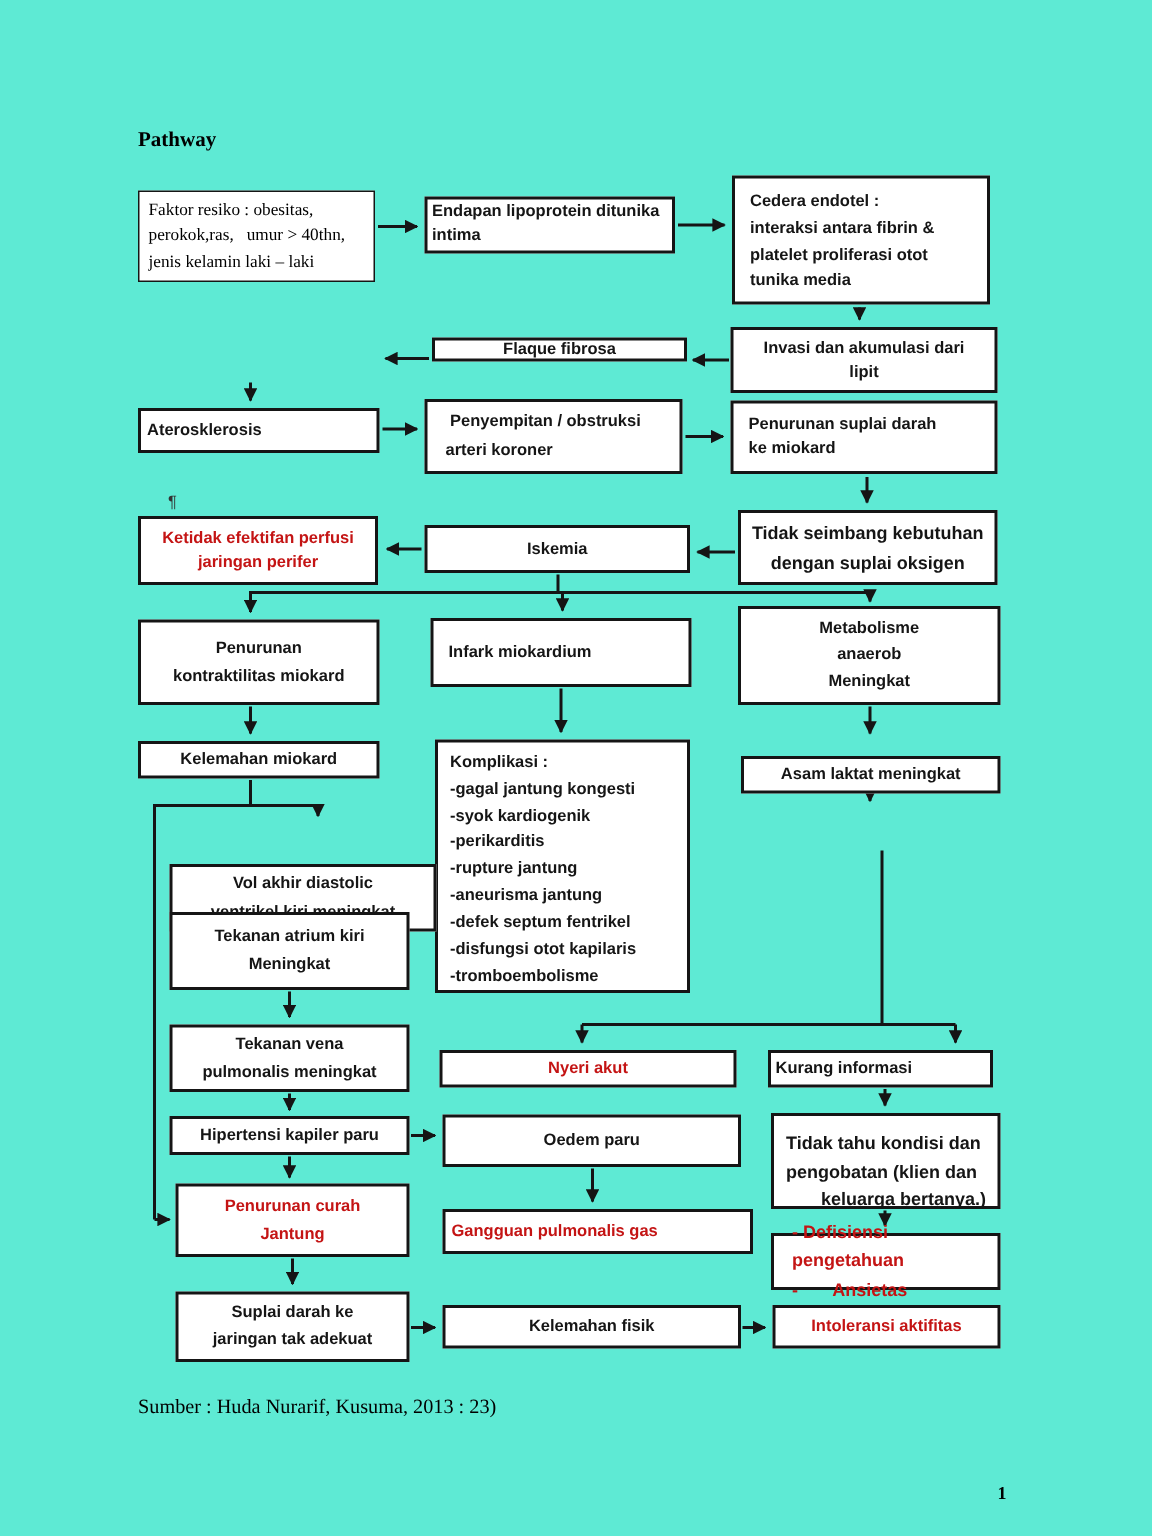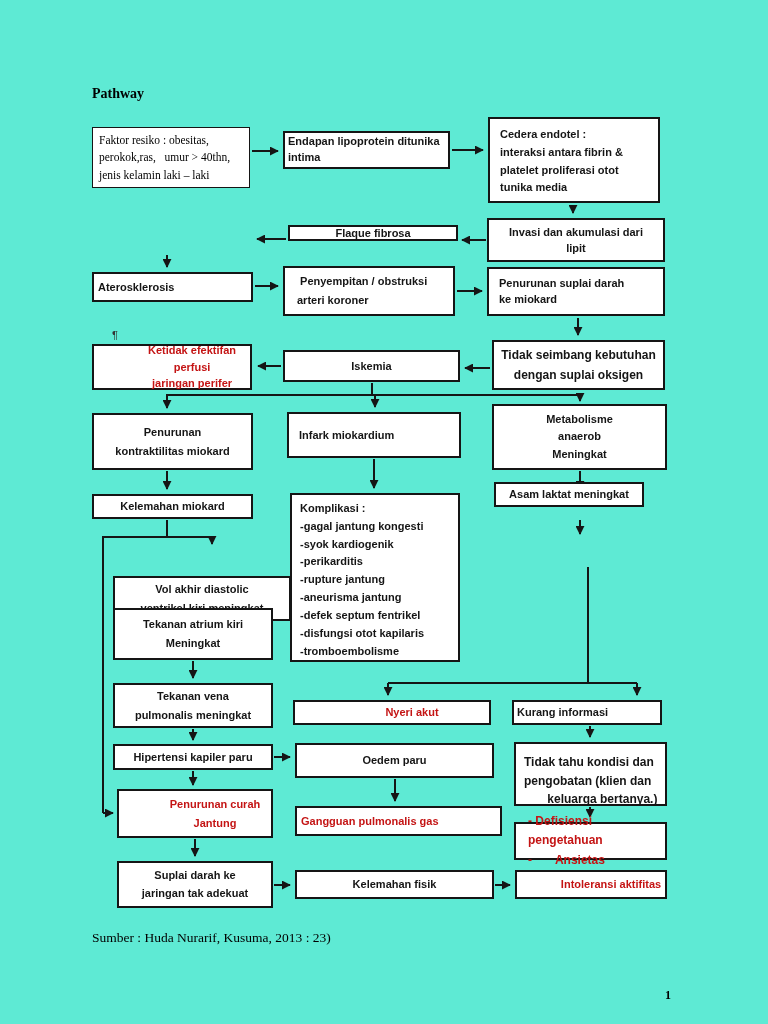--- a/index.html
+++ b/index.html
@@ -19,21 +19,21 @@
     position:absolute; box-sizing:border-box; background:#fff;
     border:2px solid var(--ink);
     display:flex; align-items:center; justify-content:center;
     font:bold 11px/1.5 "Liberation Sans", sans-serif; color:var(--ink);
   }
   .bx span{ white-space:pre-wrap; display:block; }
   .tc span{ text-align:center; }
   .left{ justify-content:flex-start;align-items:center; }
   .top{ align-items:flex-start; }
   .thin{ border-width:1px; }
-  .red{ color:var(--red);padding-left:40px; }
+  .red{ color:var(--red); }
   .sm{ font-size:12px; }
   .serif{ font:11.5px/1.5 "Liberation Serif", serif; color:#000; }
   .blk{ display:block; }
   #pilcrow{ position:absolute; left:112px; top:330px; font:11px/1 "Liberation Sans",sans-serif; color:#333; }
   #source-line{ position:absolute; left:92px; top:929px; font:13.5px/1.3 "Liberation Serif", serif; color:#000; }
   #page-number{ position:absolute; left:665px; top:988px; font:bold 12px/1.2 "Liberation Serif", serif; color:#000; }
 </style>
 </head>
 <body>
 
@@ -170,21 +170,21 @@
     <div style="white-space:pre-wrap;">-gagal jantung kongesti
 -syok kardiogenik
 -perikarditis
 -rupture jantung
 -aneurisma jantung
 -defek septum fentrikel
 -disfungsi otot kapilaris
 -tromboembolisme</div>
   </div>
 
-  <div class="bx tc" style="left:494px;top:482px;width:150px;height:25px;">
+  <div class="bx tc" style="left:494px;top:504px;width:173px;height:25px;">
       <span>Asam laktat meningkat</span>
     </div>
 
 
   <div class="bx tc" style="left:113px;top:576px;width:178px;height:45px;line-height:1.7;">
       <span>Vol akhir diastolic
 ventrikel kiri meningkat</span>
     </div>
 
   <div class="bx tc" style="left:113px;top:608px;width:160px;height:52px;line-height:1.75;">

